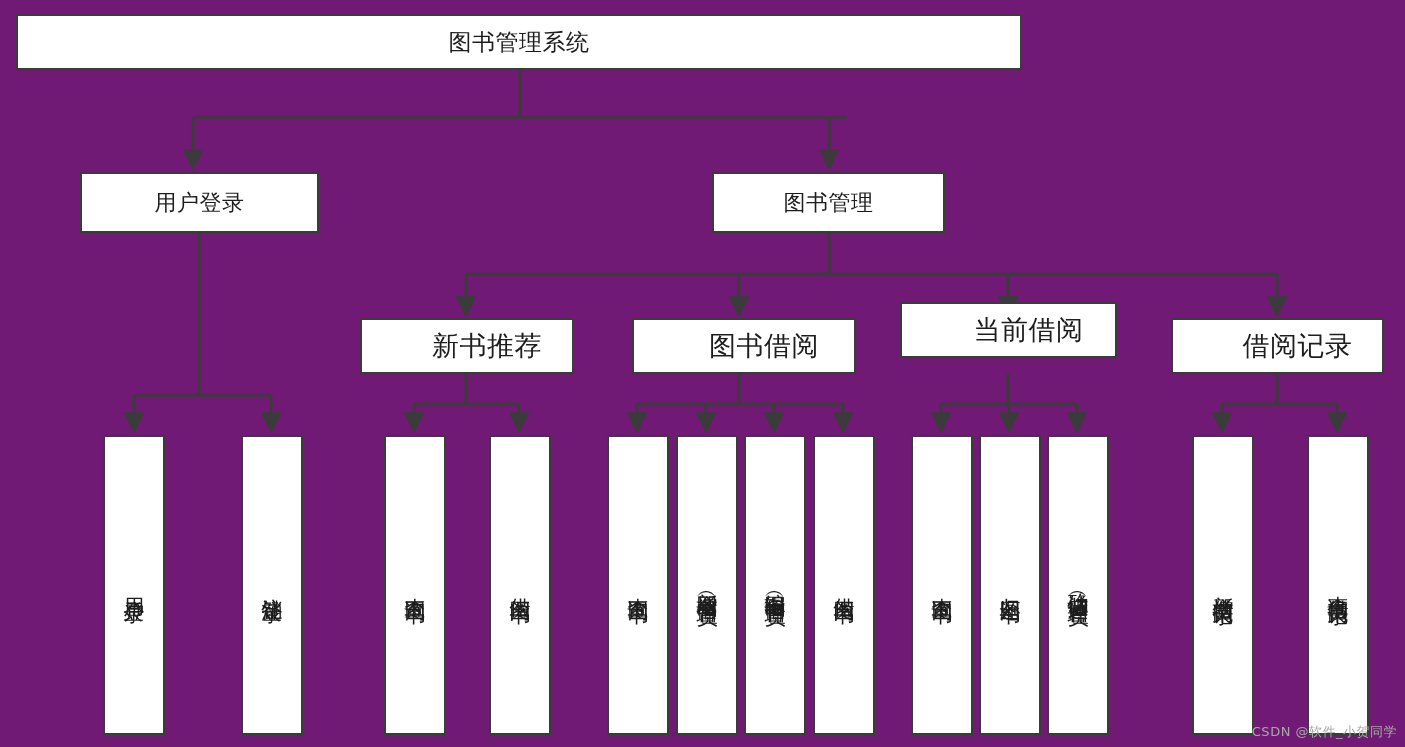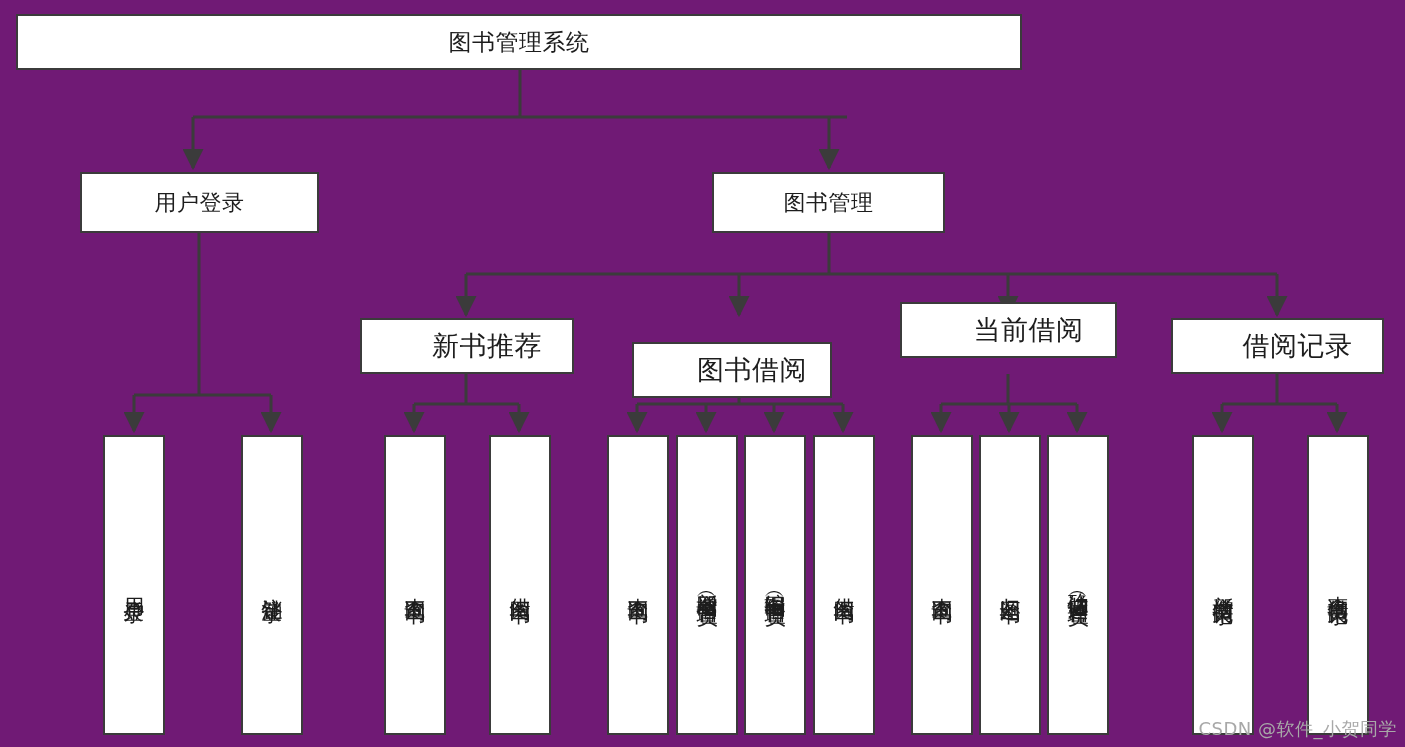--- a/index.html
+++ b/index.html
@@ -56,21 +56,21 @@
     writing-mode: vertical-rl;
     text-orientation: upright;
     line-height: 1.34;
     letter-spacing: 2px;
     max-height: 275px;
   }
   #watermark {
     position: absolute;
     right: 8px;
     bottom: 6px;
-    font-size: 18px;
+    font-size: 13px;
     color: #a8a8a8;
     letter-spacing: 0.5px;
     white-space: nowrap;
     z-index: 5;
   }
 </style>
 </head>
 <body>
 
 <div id="canvas">
@@ -132,21 +132,21 @@
   <div class="node node-l1" style="left:80px; top:172px; width:239px; height:61px;">
     <span class="lbl">用户登录</span>
   </div>
   <div class="node node-l1" style="left:712px; top:172px; width:233px; height:61px;">
     <span class="lbl">图书管理</span>
   </div>
 
   <div class="node node-l2" style="left:360px; top:318px; width:214px; height:56px;">
     <span class="lbl">新书推荐</span>
   </div>
-  <div class="node node-l2" style="left:632px; top:318px; width:200px; height:56px;margin-top:24px;">
+  <div class="node node-l2" style="left:632px; top:318px; width:224px; height:56px;">
     <span class="lbl">图书借阅</span>
   </div>
   <div class="node node-l2" style="left:900px; top:302px; width:217px; height:56px;">
     <span class="lbl">当前借阅</span>
   </div>
   <div class="node node-l2" style="left:1171px; top:318px; width:213px; height:56px;">
     <span class="lbl">借阅记录</span>
   </div>
 
   <div class="node node-leaf" style="left:103px; top:435px; width:62px; height:300px;">

